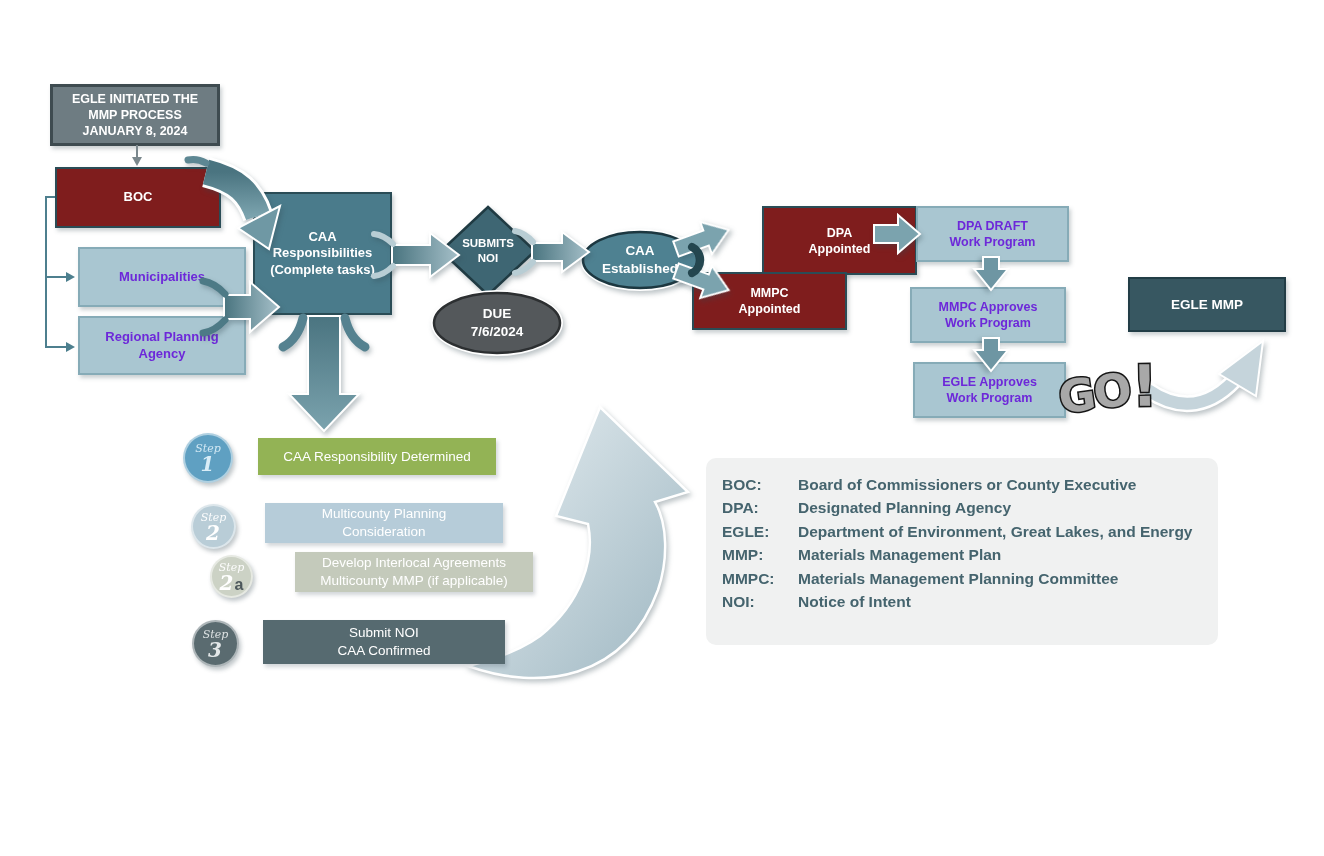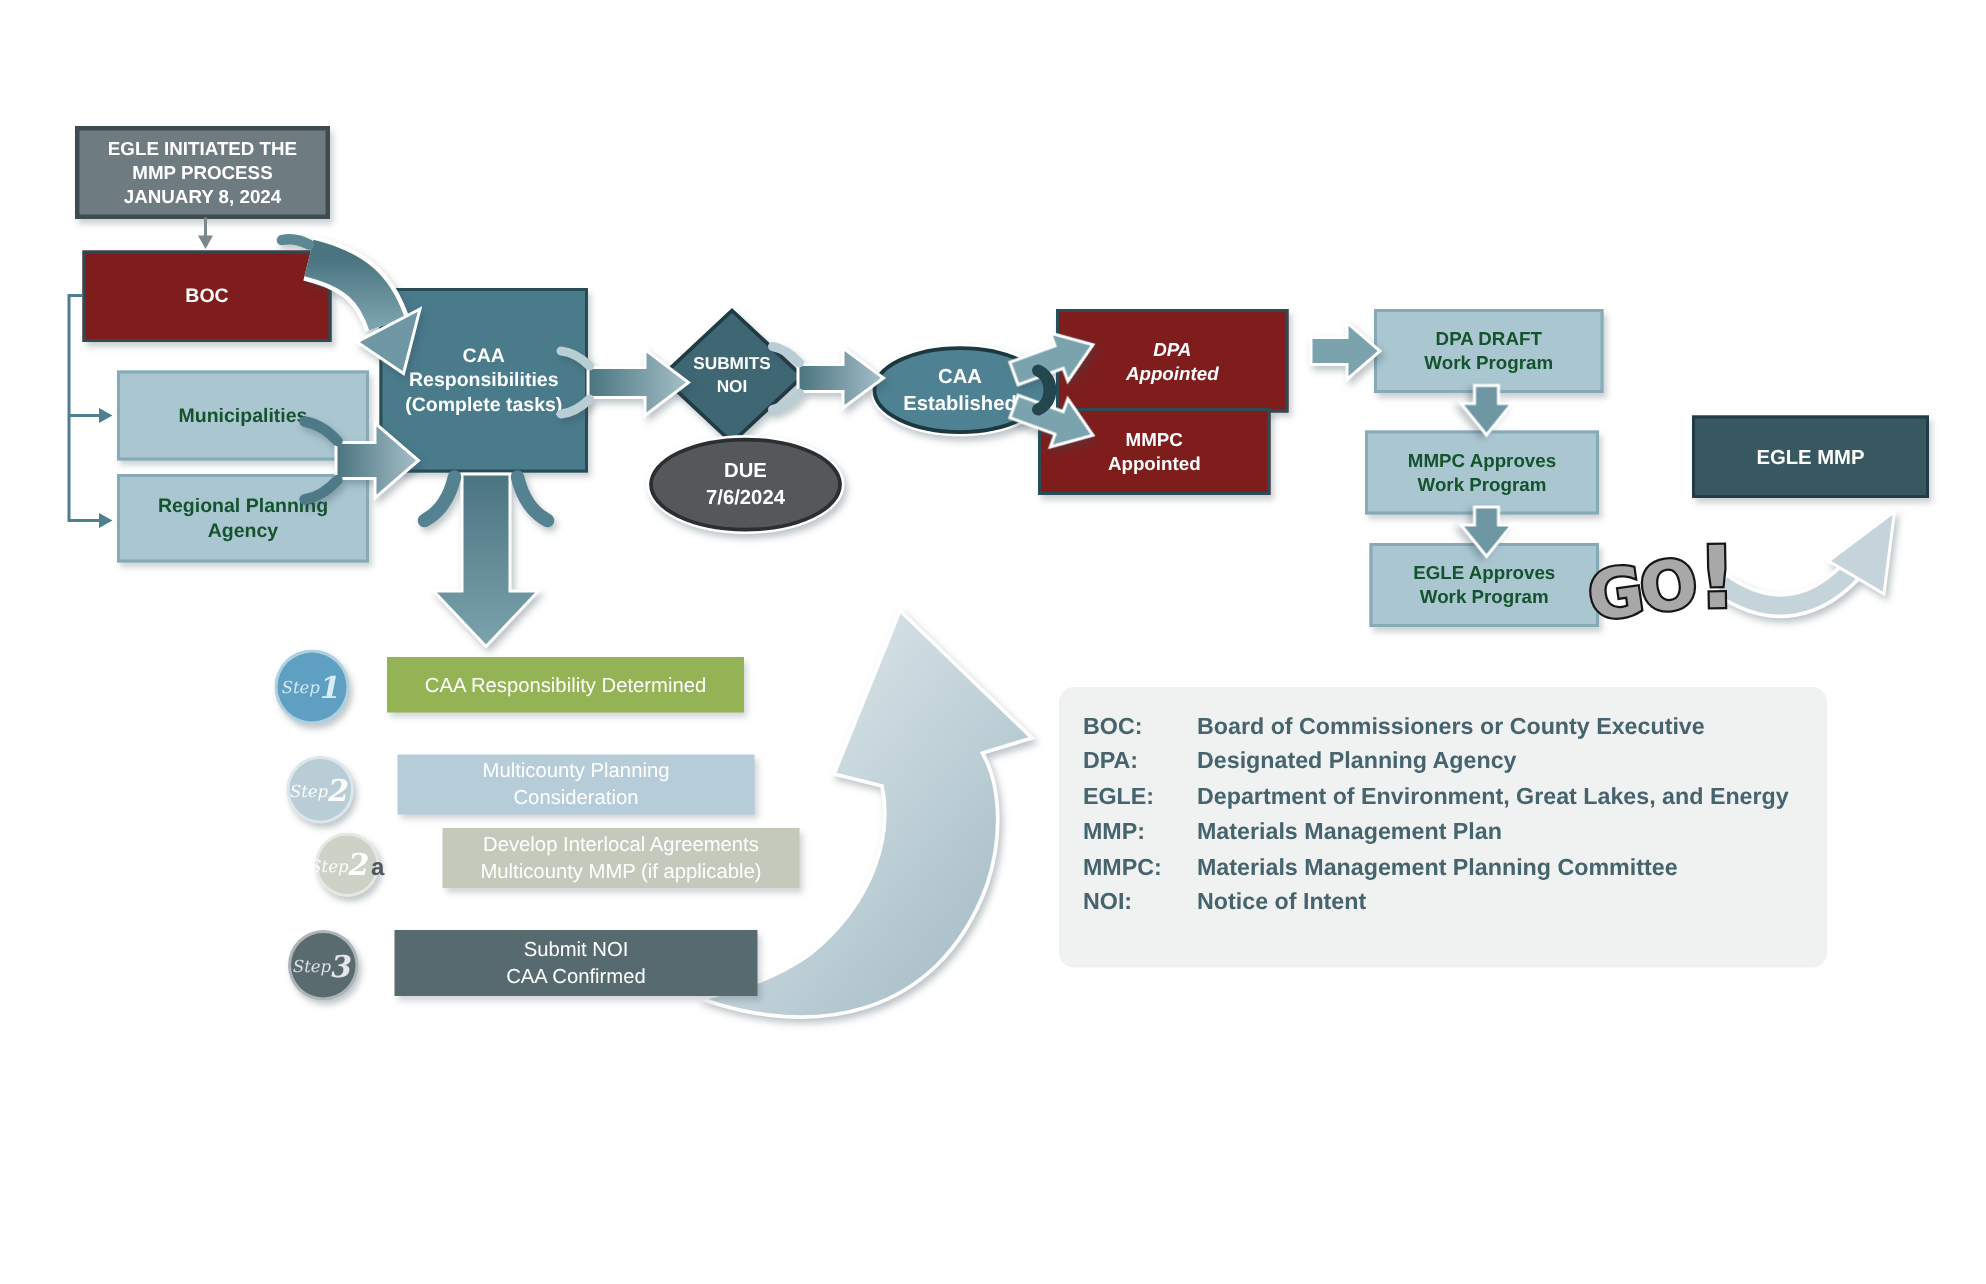--- a/index.html
+++ b/index.html
@@ -6,27 +6,27 @@
   .canvas{position:relative;width:1324px;height:856px;background:#fff;overflow:hidden;
           font-family:"Liberation Sans",sans-serif;}
   .layer{position:absolute;left:0;top:0;width:1324px;height:856px;pointer-events:none;}
 
   .node{position:absolute;display:flex;align-items:center;justify-content:center;text-align:center;
         white-space:pre-line;color:#fff;font-weight:bold;box-sizing:border-box;line-height:1.28;
         box-shadow:2px 3px 4px rgba(50,70,80,.25);font-size:12.5px;}
   .teal {background:#7f1d1d;border:2.5px solid #2a4c56;}
   .teal2{background:#4a7b8b;border:2.5px solid #2a4c56;}
   .slate{background:#6e7c82;border:3px solid #3e4b50;}
-  .light{background:#a9c6d1;border:2px solid #86abb7;color:#14532d;}
+  .light{background:#a9c6d1;border:2px solid #86abb7;color:#6d28d9;}
   .dark {background:#375761;border:2.5px solid #223d46;font-size:13.5px;}
 
   .lbl{position:absolute;display:flex;align-items:center;justify-content:center;text-align:center;
        white-space:pre-line;color:#fff;font-weight:bold;line-height:1.3;}
 
-  .step-circle{position:absolute;border-radius:50%;display:flex;flex-direction:row;align-items:center;
+  .step-circle{position:absolute;border-radius:50%;display:flex;flex-direction:column;align-items:center;
        justify-content:center;box-sizing:border-box;border:2.5px solid rgba(255,255,255,.5);
        box-shadow:2px 3px 4px rgba(50,70,80,.3);}
   .step-word{font:italic 11px "DejaVu Serif",serif;opacity:.95;margin-bottom:-1px;}
   .step-num{display:flex;align-items:baseline;font:italic bold 20px/1 "DejaVu Serif",serif;}
   .suffix{font-family:"Liberation Sans",sans-serif;font-style:normal;font-weight:800;
        font-size:16px;color:#4d585c;margin-left:1px;}
   .c1{background:#5fa0c2;color:#d9edf7;}
   .c2{background:#b9cdd7;color:#fff;}
   .c2a{background:#ccd2c5;color:#fff;}
   .c3{background:#5a6b70;color:#e3e7e8;}
@@ -69,21 +69,21 @@
   <div class="node slate" style="left:50px;top:84px;width:170px;height:62px;">EGLE INITIATED THE
 MMP PROCESS
 JANUARY 8, 2024</div>
   <div class="node teal" style="left:55px;top:167px;width:166px;height:61px;font-size:13px;">BOC</div>
   <div class="node light" style="left:78px;top:247px;width:168px;height:60px;font-size:13px;">Municipalities</div>
   <div class="node light" style="left:78px;top:316px;width:168px;height:59px;font-size:13px;">Regional Planning
 Agency</div>
   <div class="node teal2" style="left:253px;top:192px;width:139px;height:123px;font-size:13px;">CAA
 Responsibilities
 (Complete tasks)</div>
-  <div class="node teal" style="left:704px;top:206px;width:155px;height:69px;font-style:italic;">DPA
+  <div class="node teal" style="left:762px;top:206px;width:155px;height:69px;">DPA
 Appointed</div>
   <div class="node teal" style="left:692px;top:272px;width:155px;height:58px;">MMPC
 Appointed</div>
   <div class="node light" style="left:916px;top:206px;width:153px;height:56px;">DPA DRAFT
 Work Program</div>
   <div class="node light" style="left:910px;top:287px;width:156px;height:56px;">MMPC Approves
 Work Program</div>
   <div class="node light" style="left:913px;top:362px;width:153px;height:56px;">EGLE Approves
 Work Program</div>
   <div class="node dark" style="left:1128px;top:277px;width:158px;height:55px;">EGLE MMP</div>

